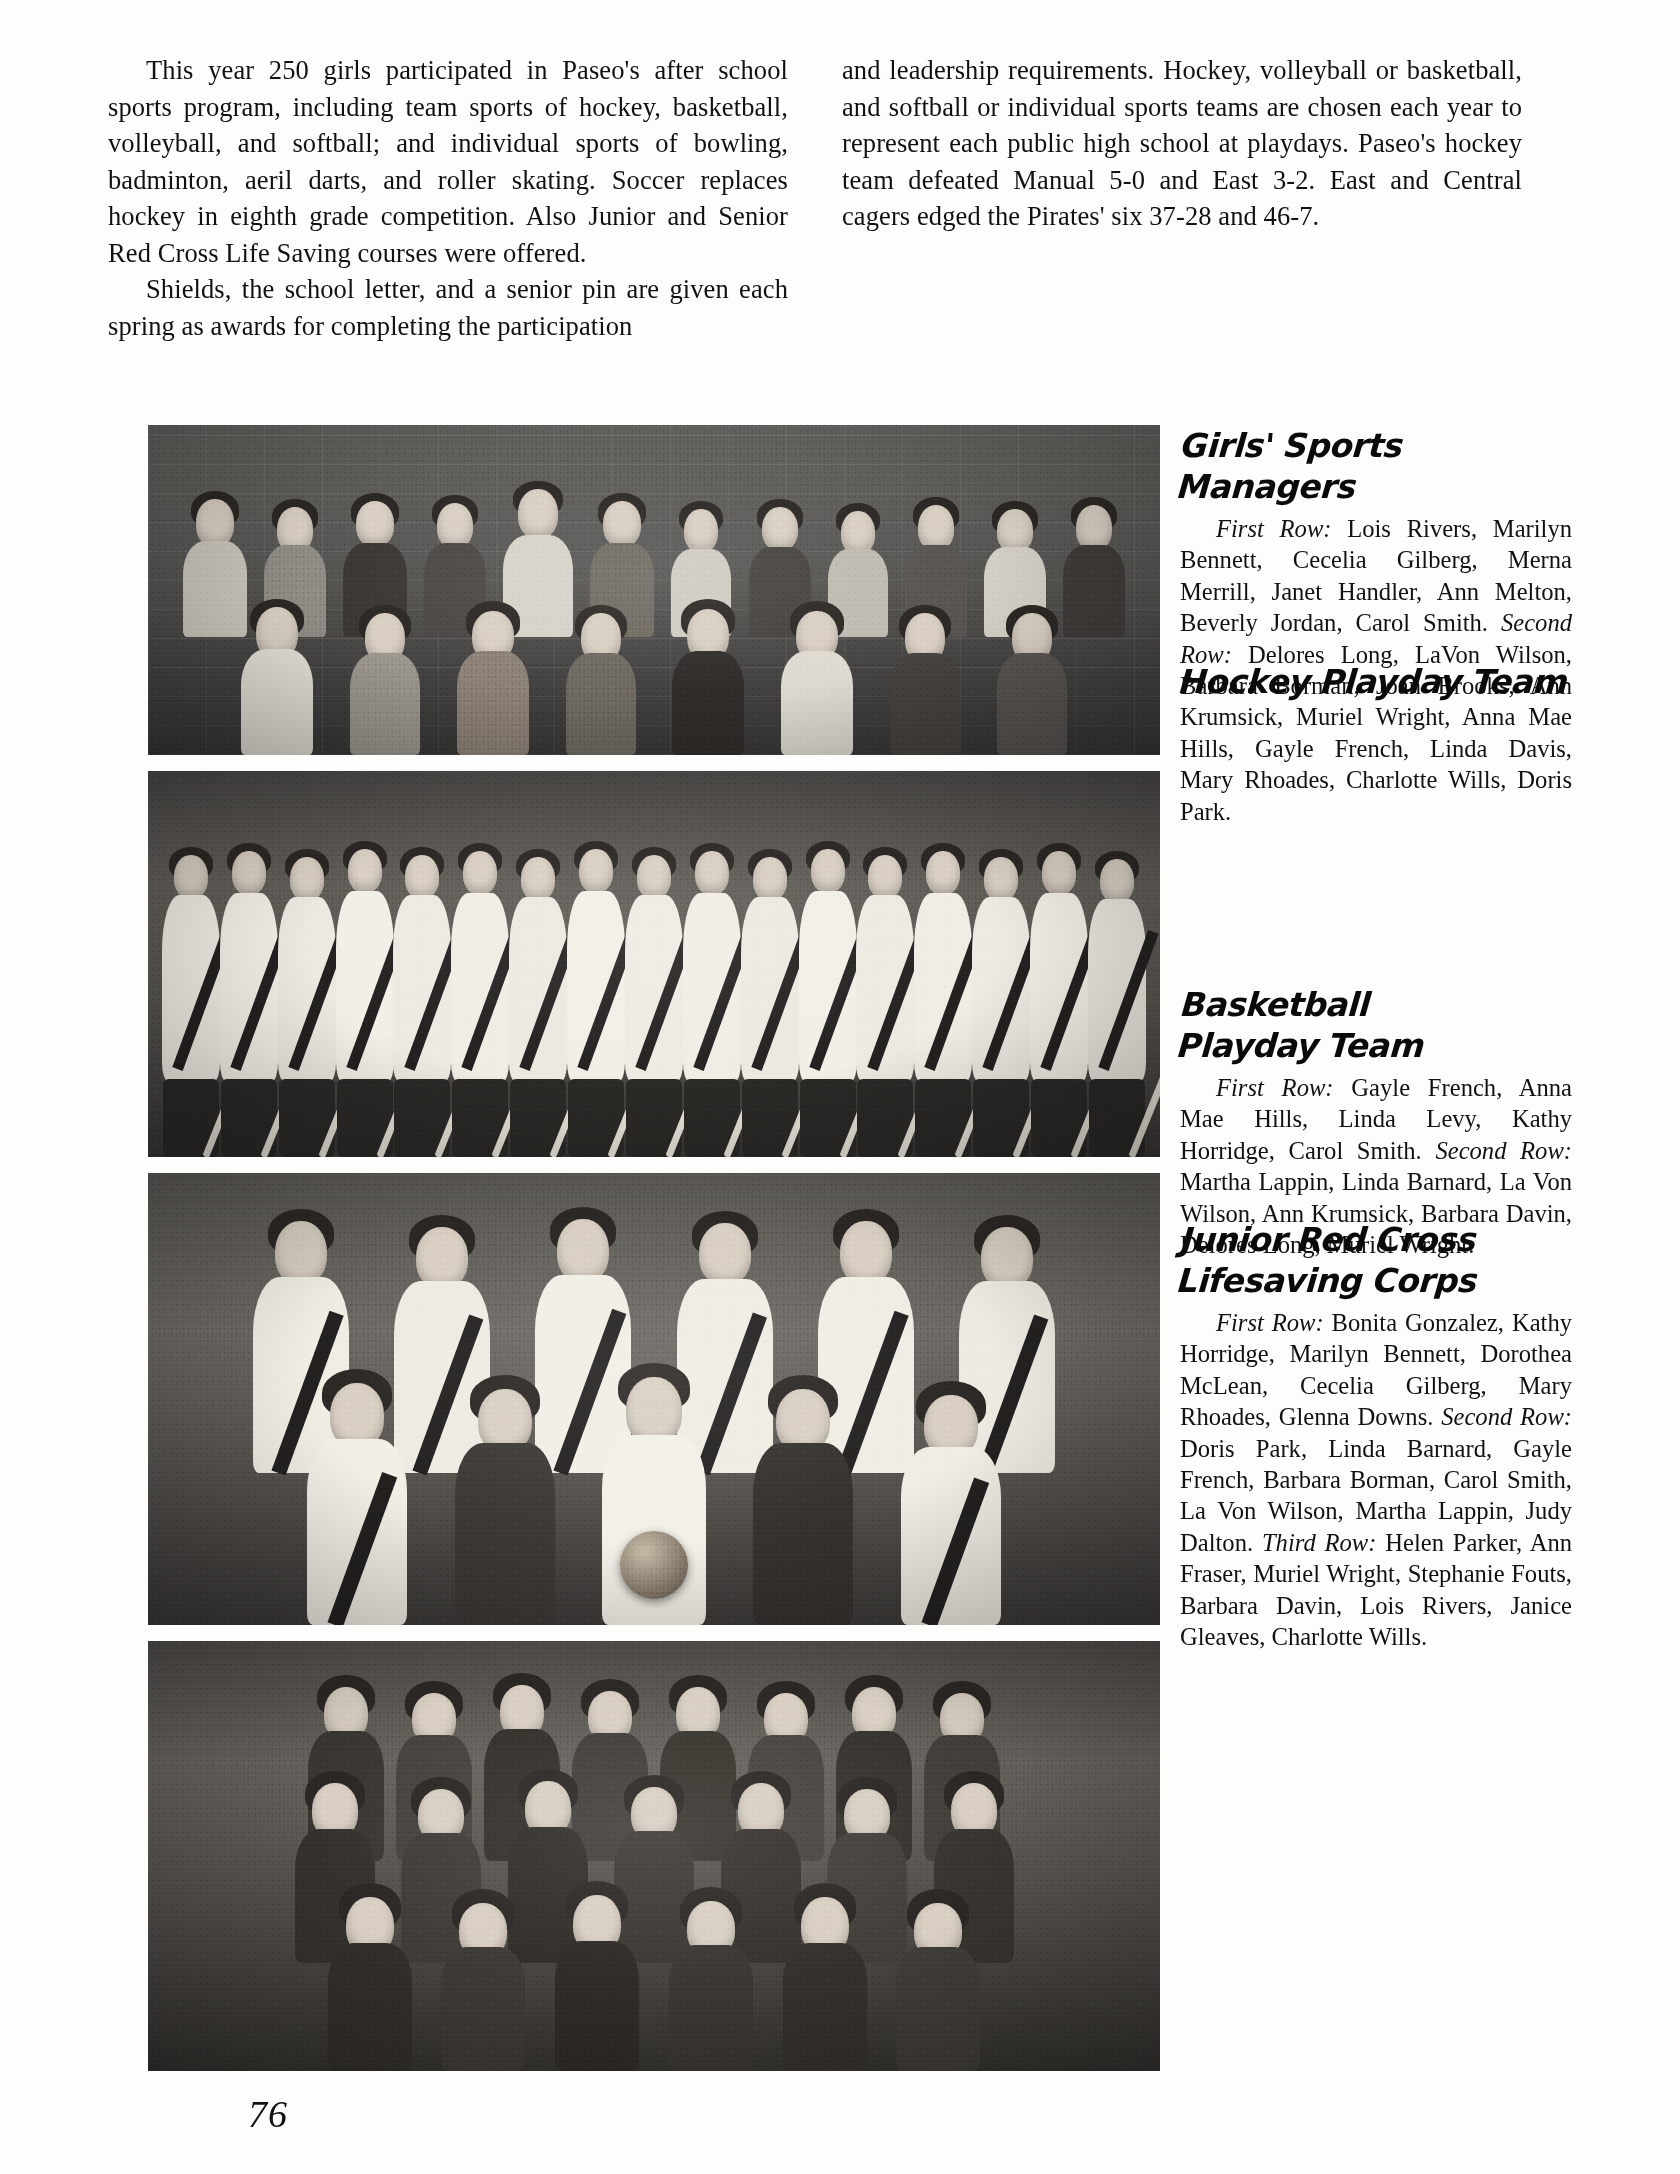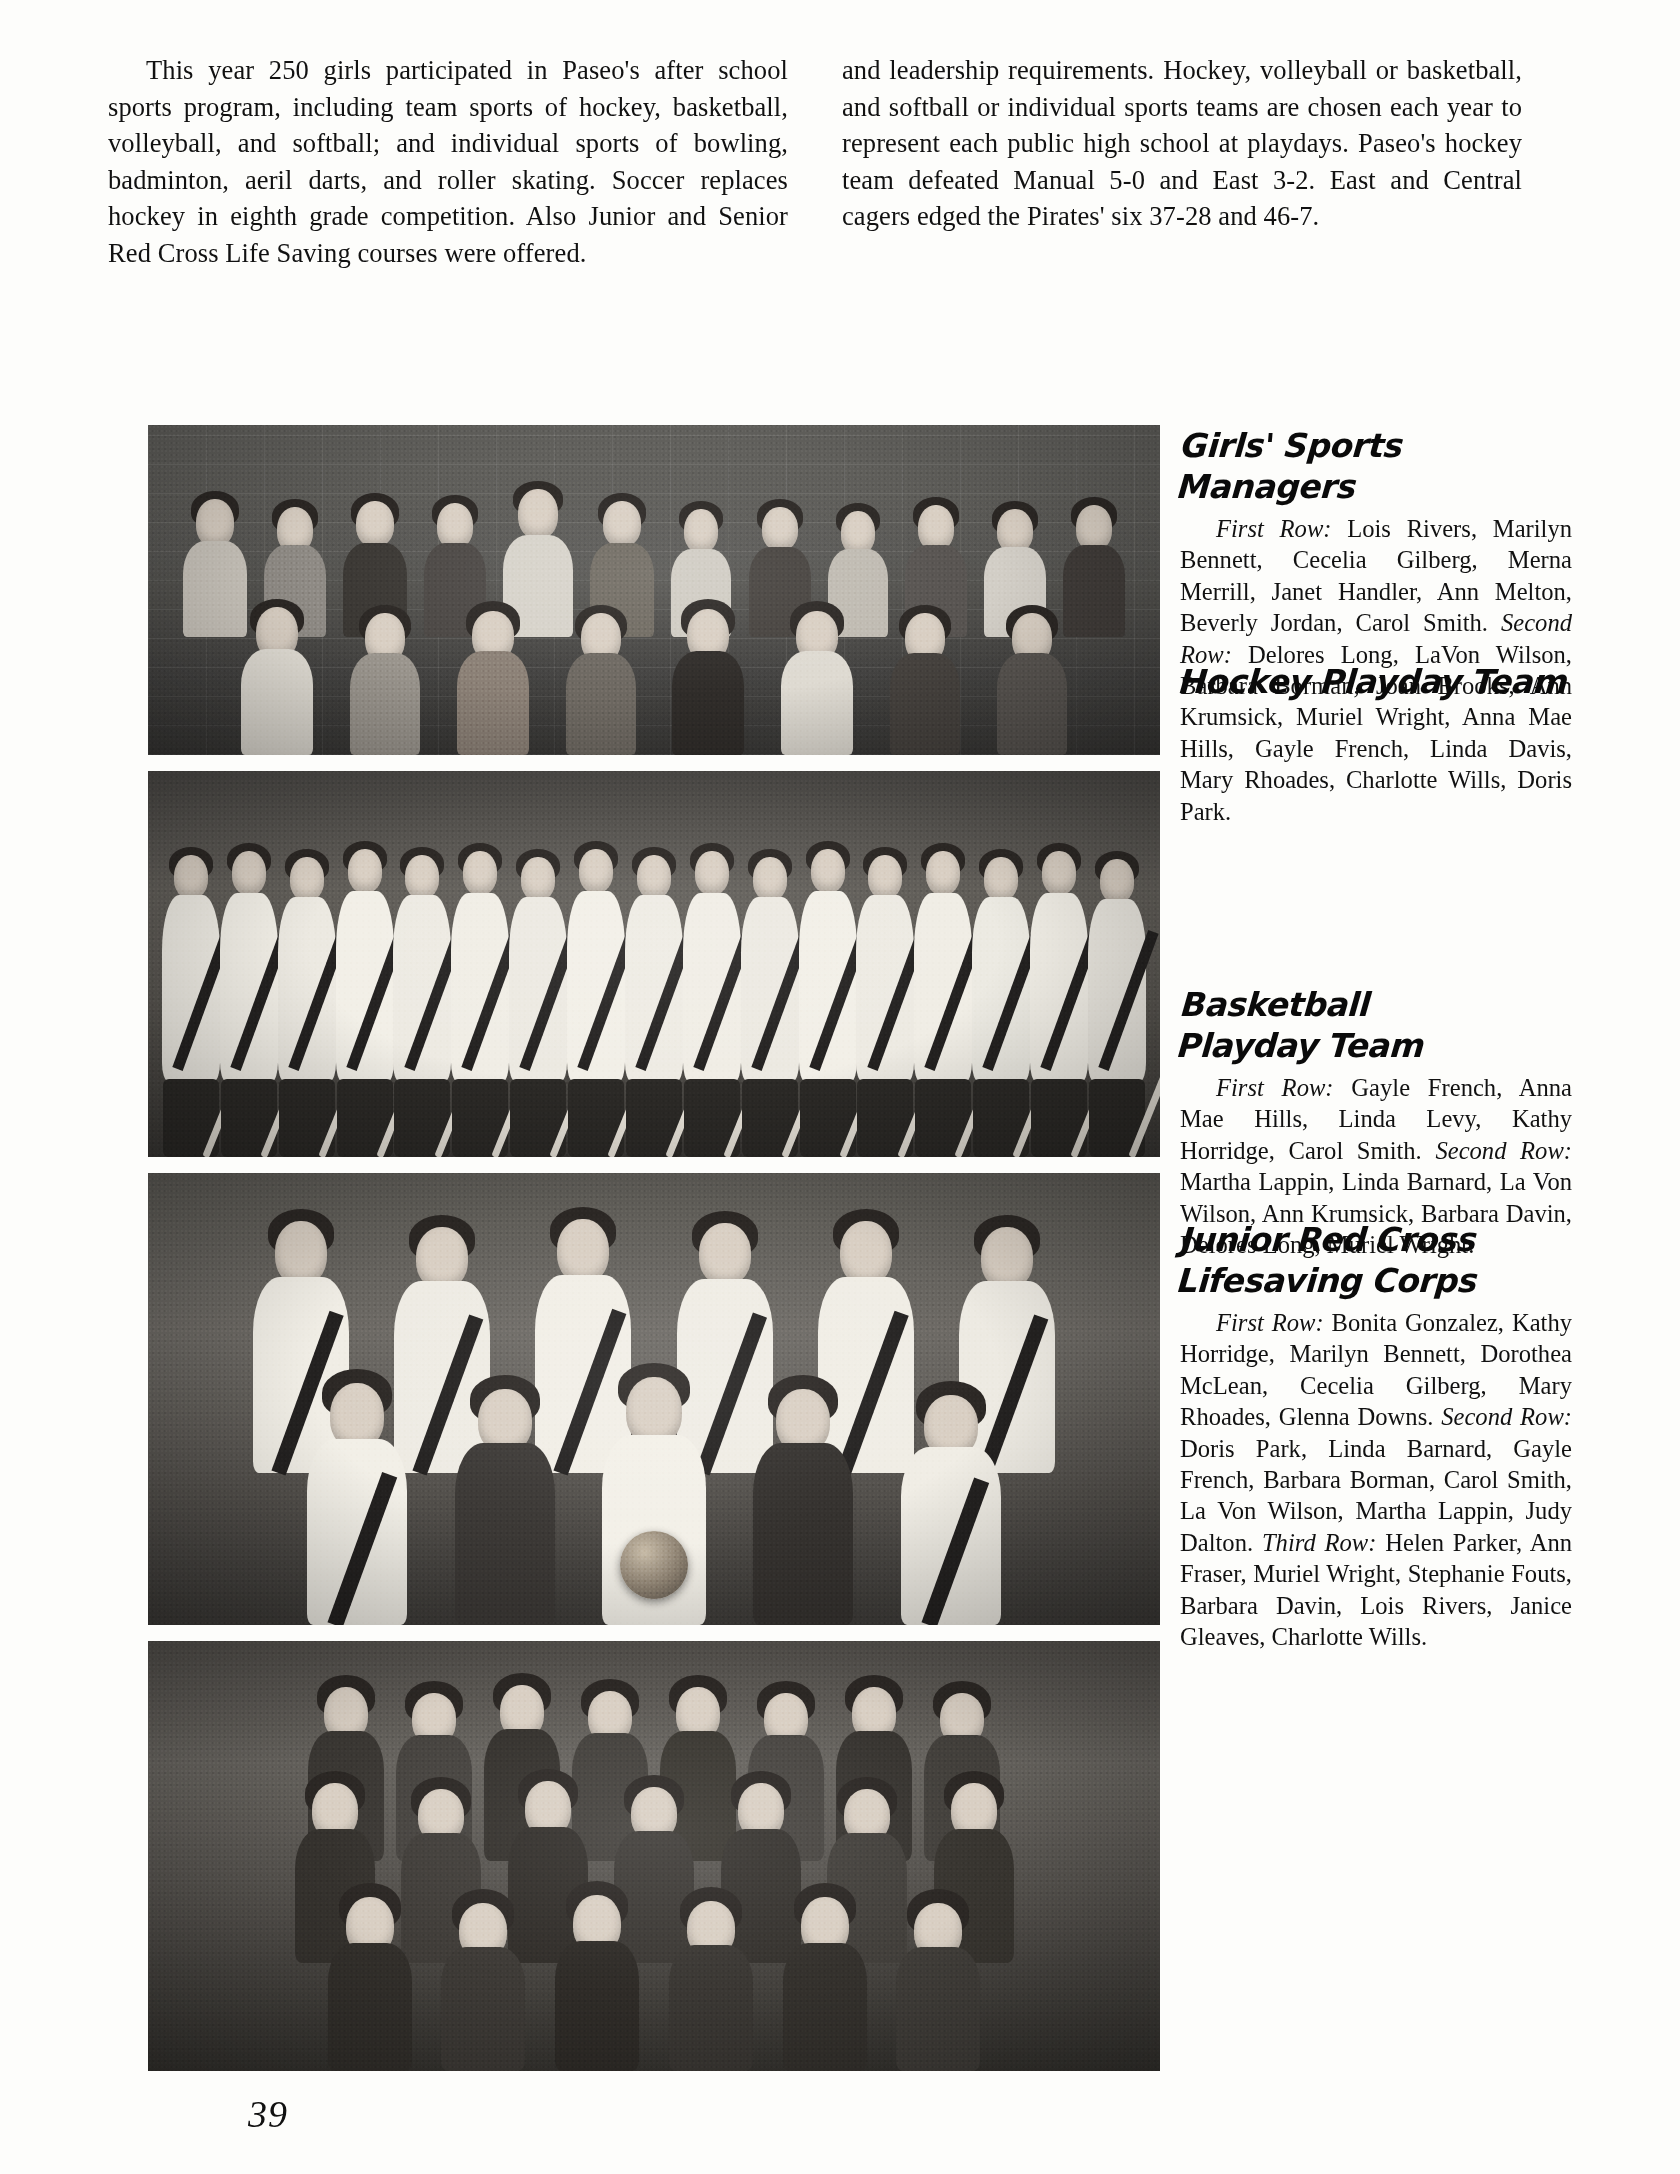--- a/index.html
+++ b/index.html
@@ -198,20 +198,21 @@
   }
 </style>
 </head>
 <body>
 
 <div class="page">
 
   <div class="body-cols">
     <div class="body-col">
       <p class="first">This year 250 girls participated in Paseo's after school sports program, including team sports of hockey, basketball, volleyball, and softball; and individual sports of bowling, badminton, aeril darts, and roller skating. Soccer replaces hockey in eighth grade competition. Also Junior and Senior Red Cross Life Saving courses were offered.</p>
+      <p>Shields, the school letter, and a senior pin are given each spring as awards for completing the participation</p>
     </div>
     <div class="body-col">
       <p>and leadership requirements. Hockey, volleyball or basketball, and softball or individual sports teams are chosen each year to represent each public high school at playdays. Paseo's hockey team defeated Manual 5-0 and East 3-2. East and Central cagers edged the Pirates' six 37-28 and 46-7.</p>
     </div>
   </div>
 
   <div class="photo-col">
 
     <figure class="photo ph1">
       <div class="wall"></div>
@@ -676,15 +677,15 @@
       <div class="cap-body"><em>First Row:</em> Gayle French, Anna Mae Hills, Linda Levy, Kathy Horridge, Carol Smith. <em>Second Row:</em> Martha Lappin, Linda Barnard, La Von Wilson, Ann Krumsick, Barbara Davin, Delores Long, Muriel Wright.</div>
     </div>
 
     <div class="cap-block" style="top:810px;">
       <div class="cap-head" style="width:330px;">Junior Red Cross Lifesaving Corps</div>
       <div class="cap-body"><em>First Row:</em> Bonita Gonzalez, Kathy Horridge, Marilyn Bennett, Dorothea McLean, Cecelia Gilberg, Mary Rhoades, Glenna Downs. <em>Second Row:</em> Doris Park, Linda Barnard, Gayle French, Barbara Borman, Carol Smith, La Von Wilson, Martha Lappin, Judy Dalton. <em>Third Row:</em> Helen Parker, Ann Fraser, Muriel Wright, Stephanie Fouts, Barbara Davin, Lois Rivers, Janice Gleaves, Charlotte Wills.</div>
     </div>
 
   </div>
 
-  <div class="folio">39</div>
+  <div class="folio">76</div>
 
 </div>
 
 </body></html>

